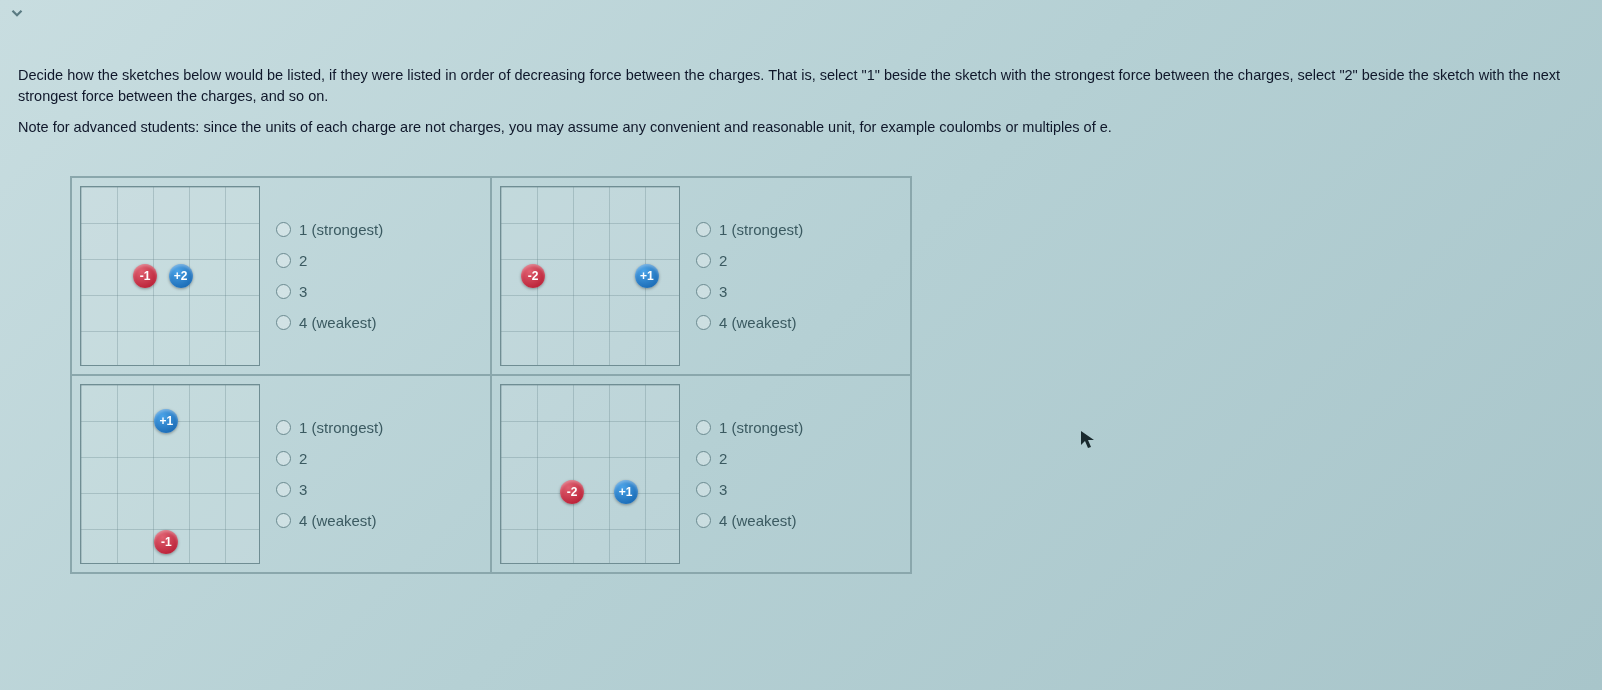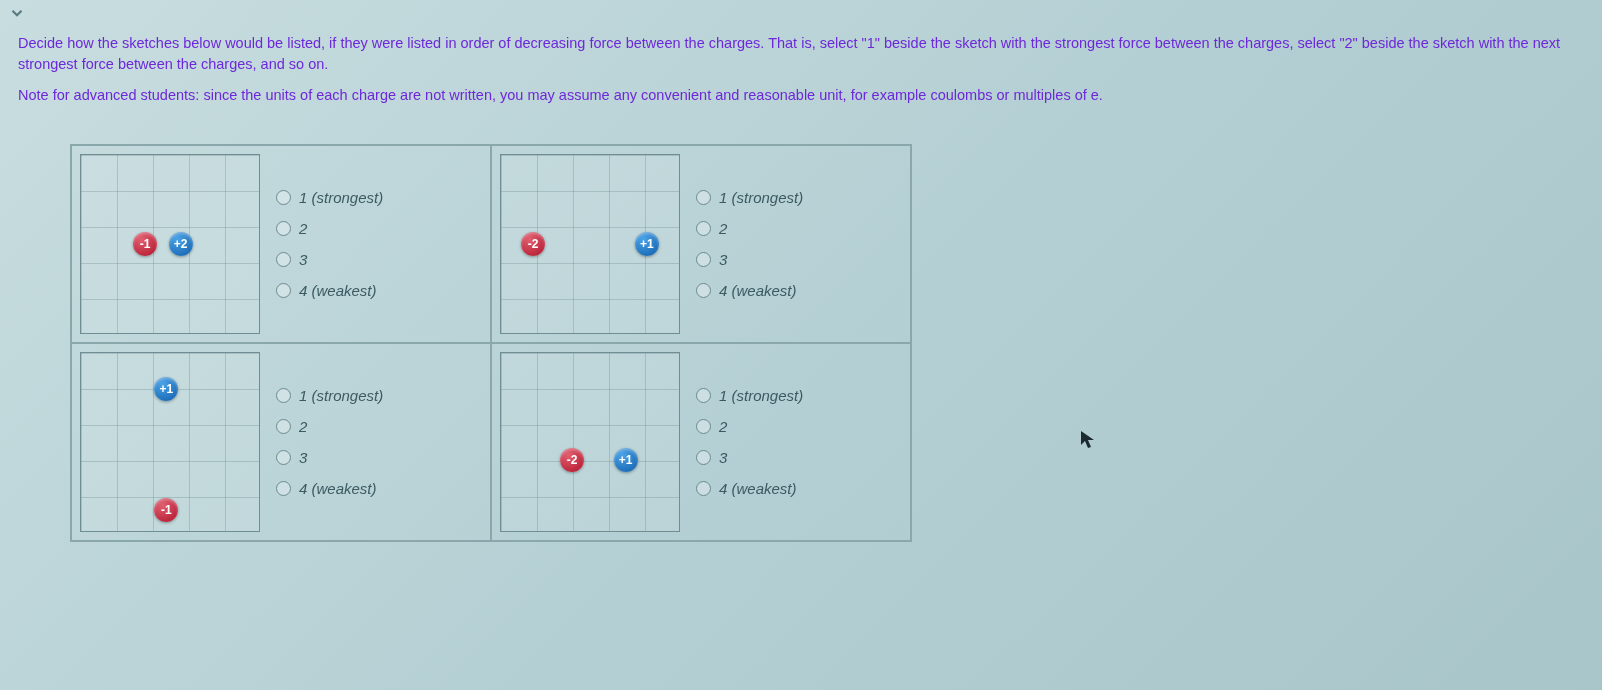--- a/index.html
+++ b/index.html
@@ -15,22 +15,23 @@
     padding: 4px 8px;
   }
   .chevron-down {
     width: 18px; height: 18px;
     display: inline-block;
     color: #5a7a82;
   }
   .question-text {
     padding: 4px 18px 8px 18px;
     line-height: 1.45;
-    color: #6d28d9;
+    color: #0f172a;
     font-size: 14.5px;
+    margin-top: 32px;
   }
   .question-text p { margin-bottom: 10px; }
   .note-italic { }
   .panels {
     display: grid;
     grid-template-columns: 420px 420px;
     grid-template-rows: auto auto;
     gap: 0;
     margin: 20px 70px;
     border: 1px solid #8aa7ac;
@@ -75,21 +76,20 @@
     transform: translate(-50%, -50%);
   }
   .charge.neg { background: radial-gradient(circle at 35% 30%, #e06070, #b01028); }
   .charge.pos { background: radial-gradient(circle at 35% 30%, #4aa3e8, #0d5ca8); }
   .options {
     margin-left: 16px;
     display: flex;
     flex-direction: column;
     gap: 14px;
     flex: 1;
-    font-style: italic;
   }
   .option {
     display: flex;
     align-items: center;
     gap: 8px;
     color: #3b5a61;
     font-size: 15px;
     cursor: pointer;
   }
   .radio {
@@ -113,21 +113,21 @@
 
 <div class="chevron-bar">
   <svg class="chevron-down" viewBox="0 0 24 24" fill="none" stroke="currentColor" stroke-width="3">
       <polyline points="6 9 12 15 18 9"></polyline>
     </svg>
 </div>
 
 <div class="question-text">
   <p>Decide how the sketches below would be listed, if they were listed in order of decreasing force between the charges. That is, select "1" beside the sketch with the strongest force between the charges, select "2" beside the sketch with the next strongest force between the charges, and so on.</p>
   <p>
-    <span class="note-italic">Note for advanced students:</span><span> since the units of each charge are not written, you may assume any convenient and reasonable unit, for example coulombs or multiples of e.</span>
+    <span class="note-italic">Note for advanced students:</span><span> since the units of each charge are not charges, you may assume any convenient and reasonable unit, for example coulombs or multiples of e.</span>
   </p>
 </div>
 
 <div class="panels">
 
   <div class="panel">
     <div class="sketch">
       <div class="charge neg" style="left:36%; top:50%;">-1</div>
       <div class="charge pos" style="left:56%; top:50%;">+2</div>
     </div>

